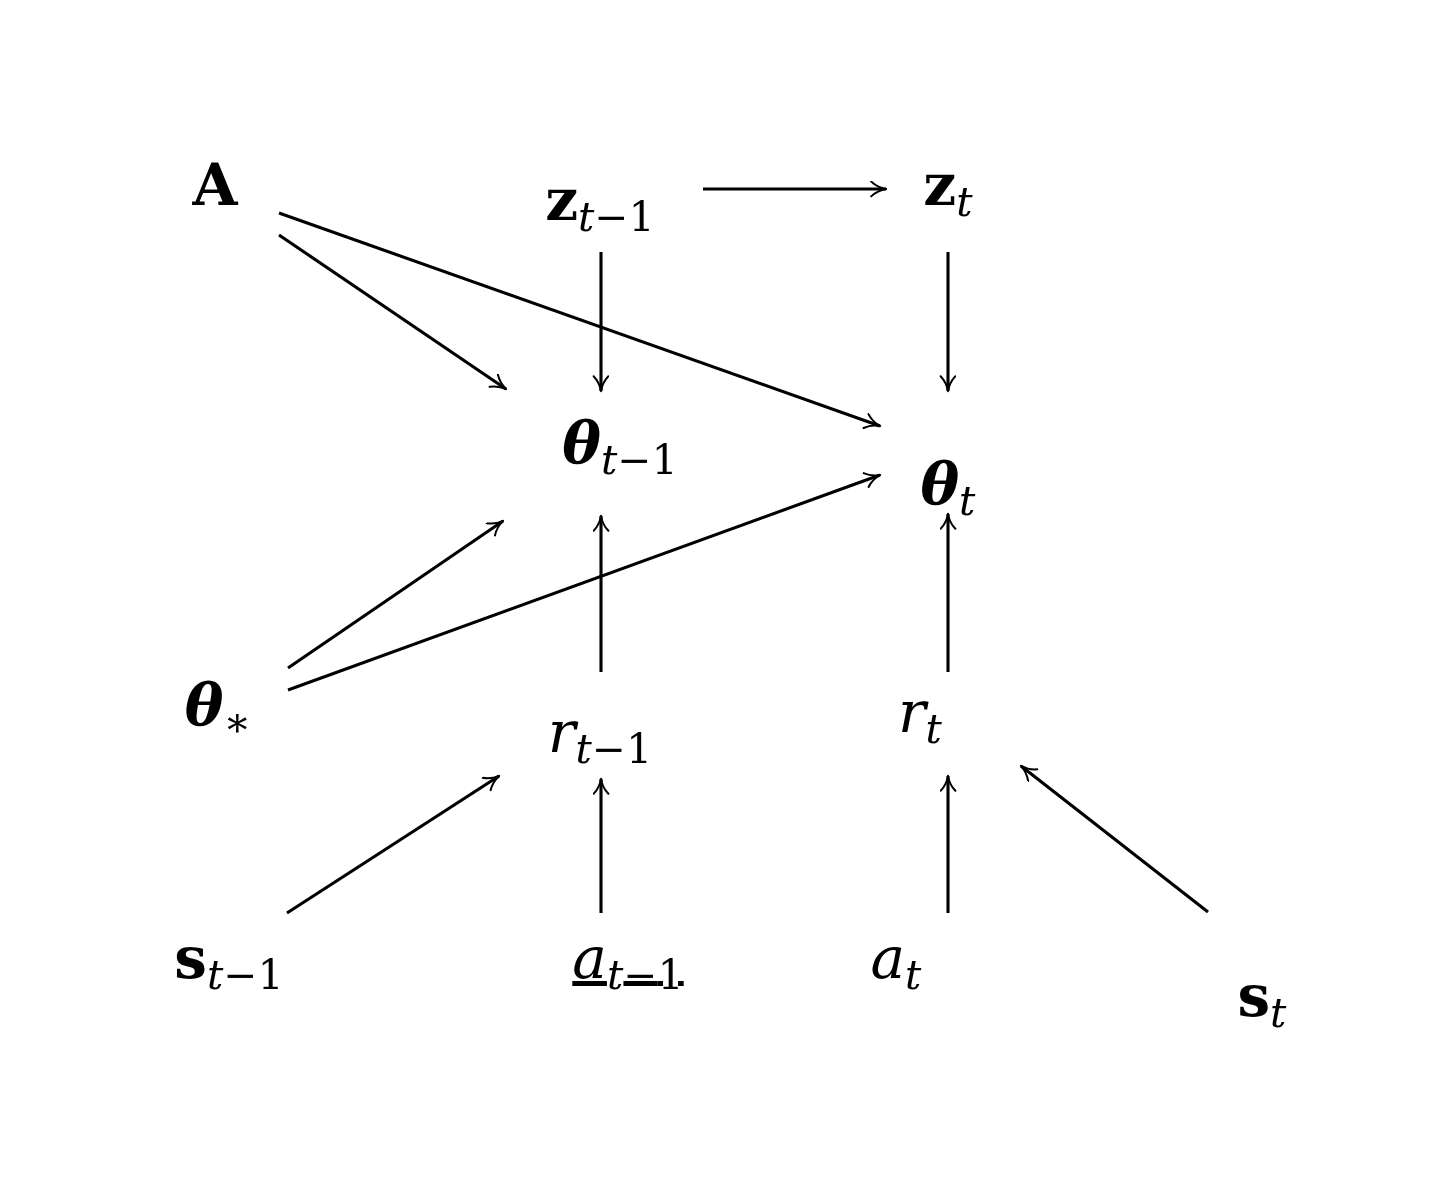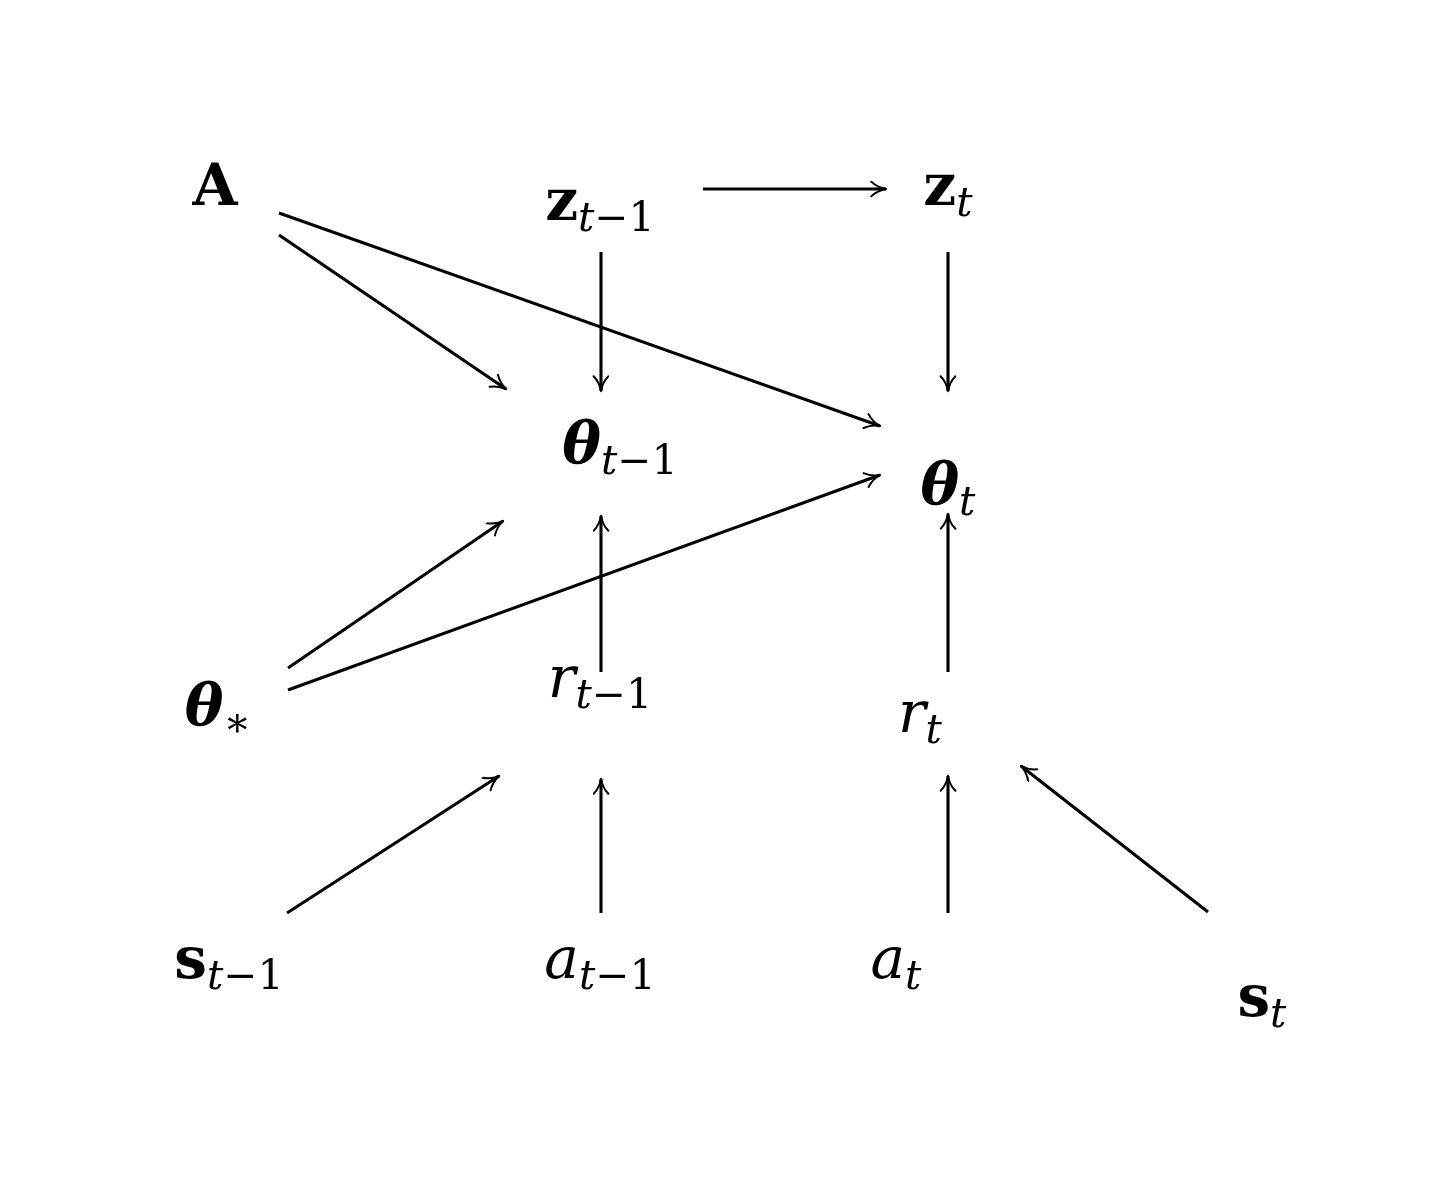--- a/index.html
+++ b/index.html
@@ -98,21 +98,21 @@
       </g>
   </svg>
 
   <div id="nodes-layer">
       <div class="node-label math" style="left: 215px; top: 185px;"><span class="bold-up">A</span></div>
       <div class="node-label math" style="left: 600px; top: 200px;"><span class="bold-up">z</span><span class="sub">t<span class="op">−</span><span class="num">1</span></span></div>
       <div class="node-label math" style="left: 948px; top: 185px;"><span class="bold-up">z</span><span class="sub">t</span></div>
       <div class="node-label math" style="left: 620px; top: 443px;"><span class="bold-ital">θ</span><span class="sub">t<span class="op">−</span><span class="num">1</span></span></div>
       <div class="node-label math" style="left: 948px; top: 443px; margin-top: 41px;"><span class="bold-ital">θ</span><span class="sub">t</span></div>
       <div class="node-label math" style="left: 218px; top: 705px;"><span class="bold-ital">θ</span><span class="sub-star">∗</span></div>
-      <div class="node-label math" style="left: 600px; top: 677px;"><span class="ital">r</span><span class="sub">t<span class="op">−</span><span class="num">1</span></span></div>
+      <div class="node-label math" style="left: 600px; top: 732px;"><span class="ital">r</span><span class="sub">t<span class="op">−</span><span class="num">1</span></span></div>
       <div class="node-label math" style="left: 920px; top: 712px;"><span class="ital">r</span><span class="sub">t</span></div>
       <div class="node-label math" style="left: 229px; top: 958px;"><span class="bold-up">s</span><span class="sub">t<span class="op">−</span><span class="num">1</span></span></div>
-      <div class="node-label math" style="left: 600px; top: 958px;"><span class="ital">a</span><span class="sub">t<span class="op">−</span><span class="num">1</span></span></div>
+      <div class="node-label math" style="left: 628px; top: 958px; text-decoration: underline;"><span class="ital">a</span><span class="sub">t<span class="op">−</span><span class="num">1</span></span></div>
       <div class="node-label math" style="left: 896px; top: 958px;"><span class="ital">a</span><span class="sub">t</span></div>
       <div class="node-label math" style="left: 1262px; top: 996px;"><span class="bold-up">s</span><span class="sub">t</span></div>
     </div>
 
 </div>
 
 </body></html>

